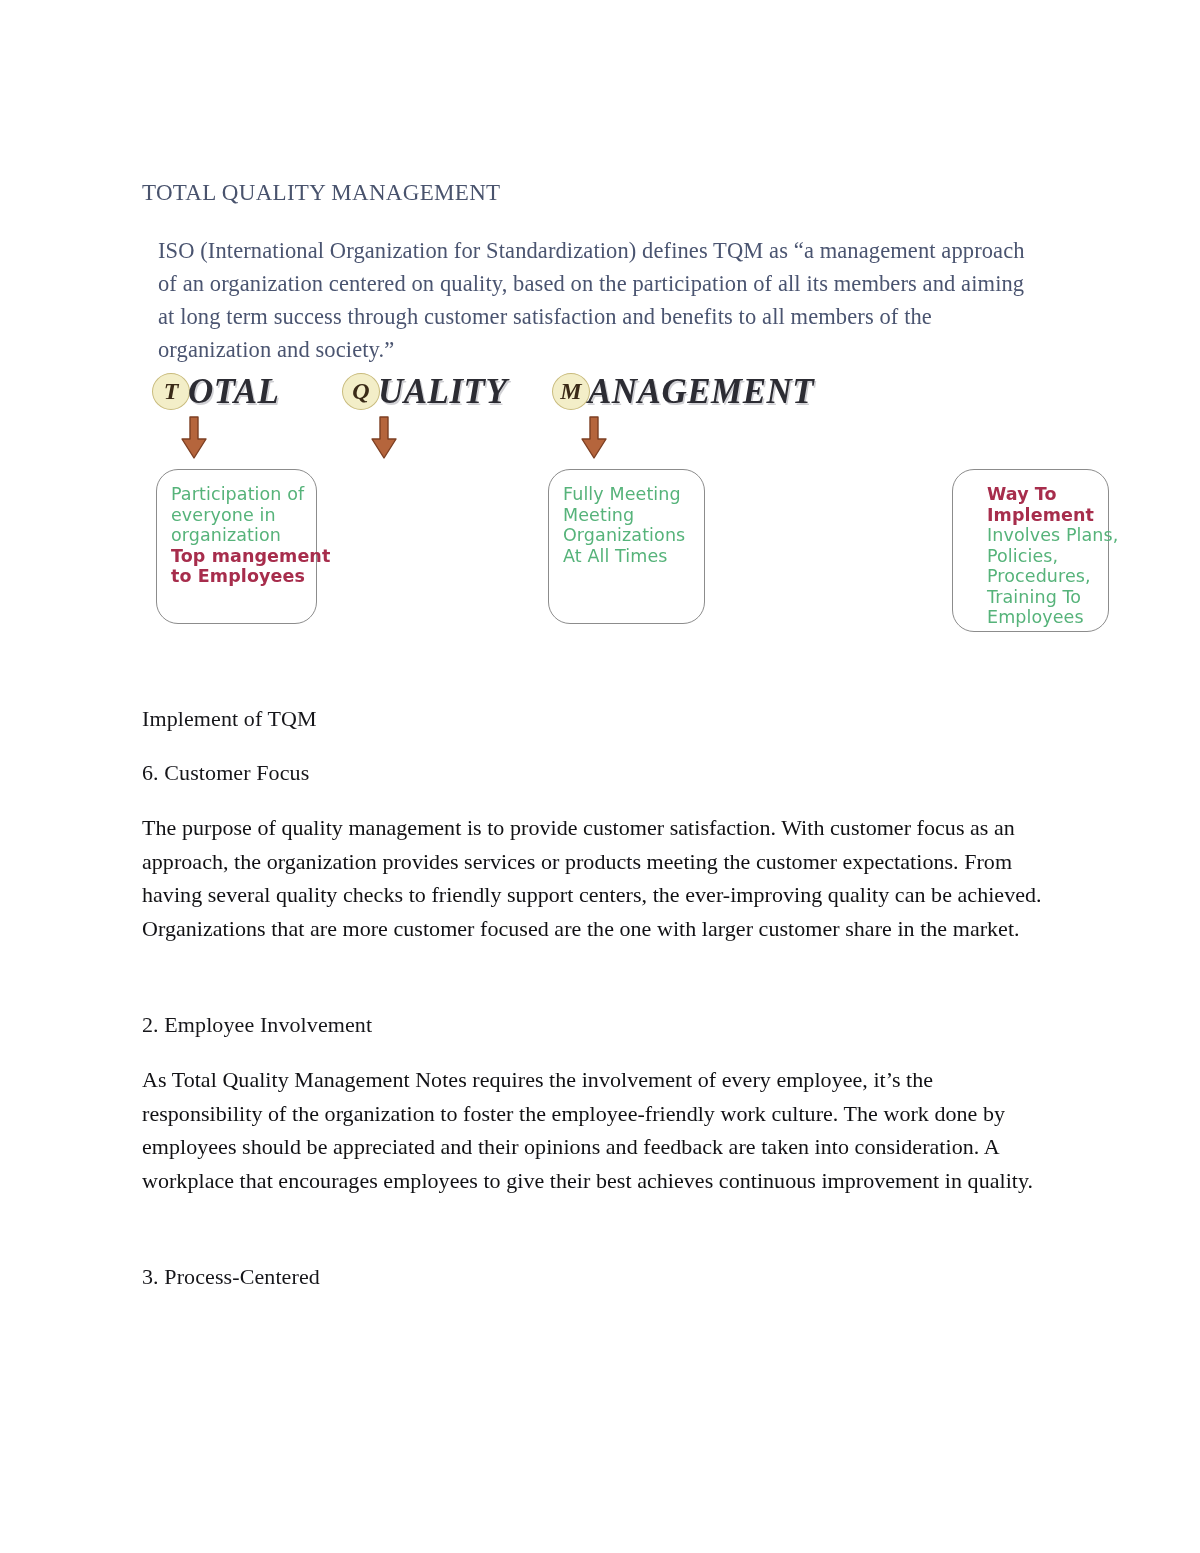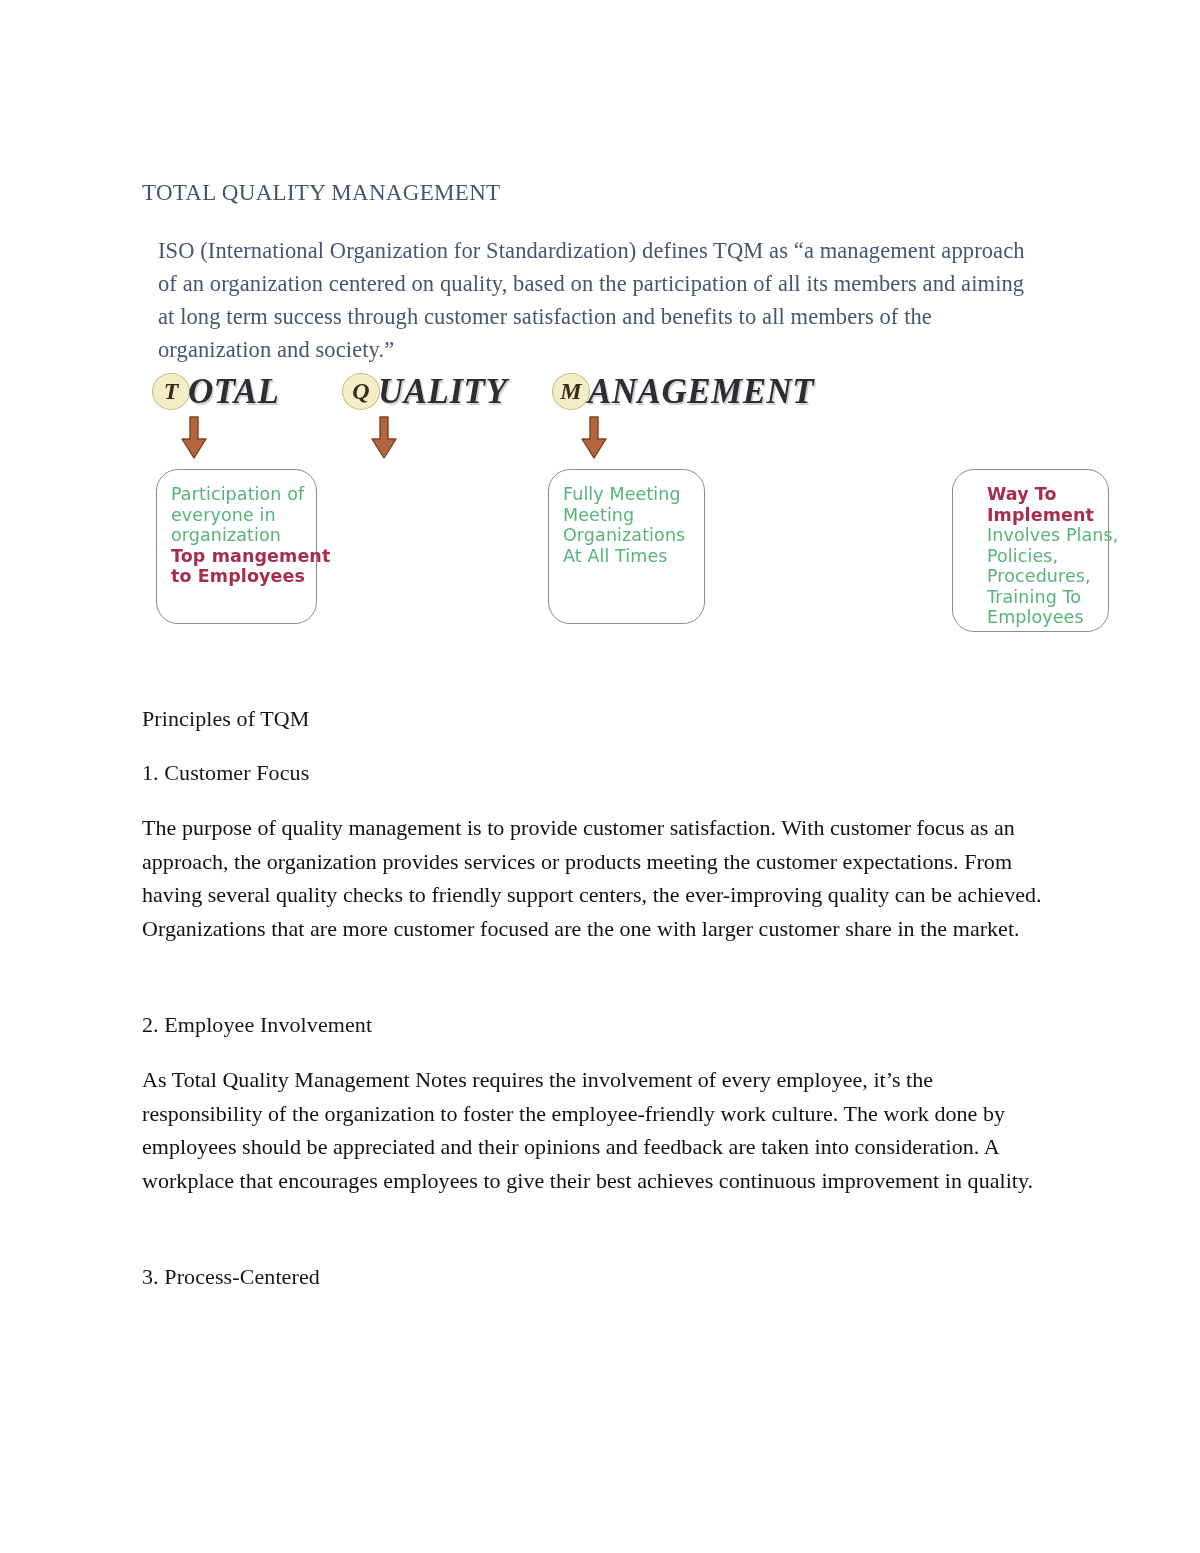--- a/index.html
+++ b/index.html
@@ -237,24 +237,24 @@
         <div class="box-line green">Procedures,</div>
         <div class="box-line green">Training To</div>
         <div class="box-line green">Employees</div>
       </div>
     </div>
 
   </div>
 
   <div class="content" style="top:703px;">
 
-    <div class="heading">Principles of TQM</div>
-    <div class="gap-sm"></div>
-
-    <div class="heading">1. Customer Focus</div>
+    <div class="heading">Implement of TQM</div>
+    <div class="gap-sm"></div>
+
+    <div class="heading">6. Customer Focus</div>
     <div class="gap-sm"></div>
     <p class="para">The purpose of quality management is to provide customer satisfaction. With customer focus as an approach, the organization provides services or products meeting the customer expectations. From having several quality checks to friendly support centers, the ever-improving quality can be achieved. Organizations that are more customer focused are the one with larger customer share in the market.</p>
 
     <div class="gap-lg"></div>
 
     <div class="heading">2. Employee Involvement</div>
     <div class="gap-sm"></div>
     <p class="para">As Total Quality Management Notes requires the involvement of every employee, it’s the responsibility of the organization to foster the employee-friendly work culture. The work done by employees should be appreciated and their opinions and feedback are taken into consideration. A workplace that encourages employees to give their best achieves continuous improvement in quality.</p>
 
     <div class="gap-lg"></div>

